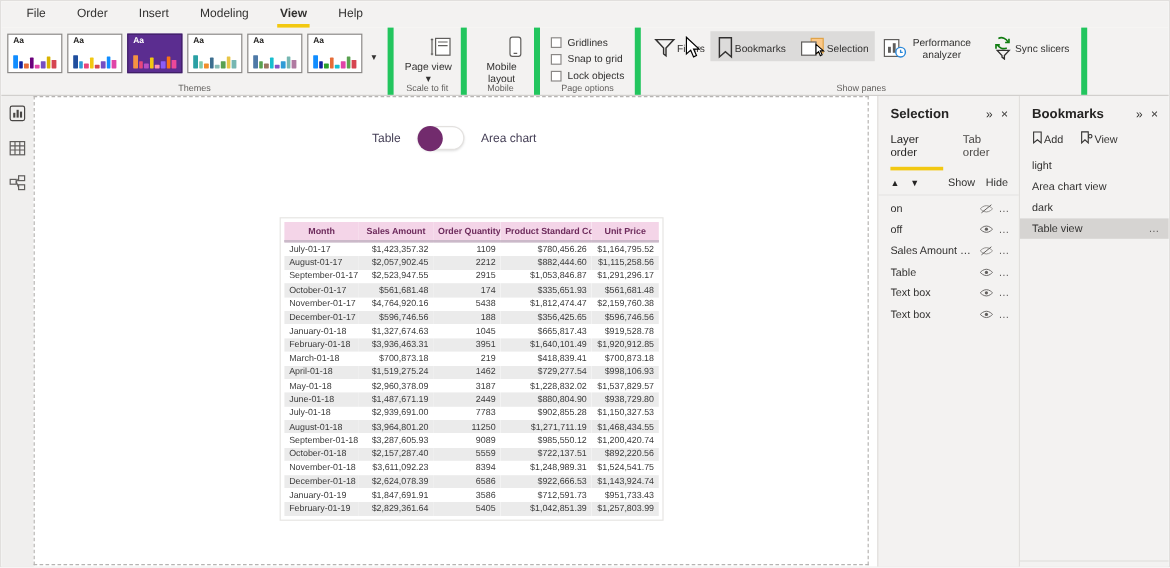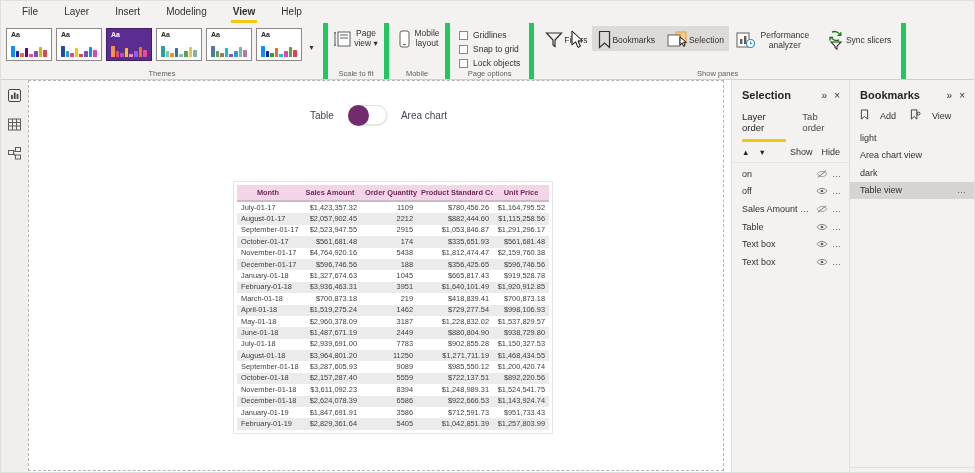--- a/index.html
+++ b/index.html
@@ -21,21 +21,21 @@
 
   .themes-row { display:flex; gap:4px; padding-top:2px; }
   .theme-thumb { width:46px; height:33px; background:#fff; border:1px solid #8a8886; position:relative; overflow:hidden; }
   .theme-thumb.selected { background:#5b2d90; border-color:#3f1e66; }
   .theme-aa { font-size:7px; font-weight:bold; color:#252423; position:absolute; top:2px; left:4px; }
   .theme-thumb.selected .theme-aa { color:#fff; }
   .theme-bars { position:absolute; left:4px; right:3px; bottom:3px; display:flex; align-items:flex-end; gap:1px; height:14px; }
   .theme-bars div { width:3.6px; border-radius:0.5px; }
   .themes-dropdown { width:13px; margin-left:3px; align-self:stretch; display:flex; align-items:center; justify-content:center; font-size:8px; color:#323130; border:1px solid transparent; }
 
-  .big-btn { width:46px; display:flex; align-items:flex-start; padding-top:2px; cursor:default; }
+  .big-btn { width:46px; display:flex; flex-direction:column; align-items:flex-end; padding-top:2px; cursor:default; }
   .big-btn .bicon { width:22px; height:22px; display:flex; align-items:center; justify-content:center; }
   .big-btn .blabel { margin-top:1px; font-size:8.5px; line-height:9.5px; text-align:center; color:#323130; width:44px; }
 
   .chk-col { display:flex; flex-direction:column; gap:4px; padding:4px 4px 0 4px; }
   .chk-row { display:flex; align-items:center; gap:5px; }
   .chk-box { width:9px; height:9px; border:1px solid #8a8886; background:#fff; }
   .chk-label { font-size:8.5px; color:#323130; }
 
   .panes-row { display:flex; align-items:stretch; }
   .pane-btn { display:flex; align-items:center; padding:3px 5px 0 5px; cursor:default; }
@@ -80,37 +80,37 @@
   .arrow-btn { font-size:7.5px; color:#252423; margin-right:9px; cursor:default; }
   .sel-controls .spacer { flex:1; }
   .showhide { font-size:9px; color:#323130; margin-left:9px; }
   .sel-list { padding-top:2px; }
   .sel-item { display:flex; align-items:center; height:17.6px; padding:0 7px 0 10px; }
   .sel-item .lbl { flex:1; white-space:nowrap; overflow:hidden; text-overflow:ellipsis; }
   .sel-item .eye { display:flex; align-items:center; margin-left:3px; cursor:default; }
   .dots { color:#605e5c; margin-left:4px; font-size:9px; letter-spacing:1px; cursor:default; }
 
   .bm-actions { display:flex; align-items:center; gap:14px; padding:8px 10px 7px 10px; }
-  .bm-action { display:flex; align-items:center; gap:11px; font-size:9px; color:#323130; cursor:default; }
+  .bm-action { display:flex; align-items:center; gap:1px; font-size:9px; color:#323130; cursor:default; }
   .bm-list { }
   .bm-item { display:flex; align-items:center; height:17.5px; padding:0 7px 0 10px; }
   .bm-item .lbl { flex:1; white-space:nowrap; overflow:hidden; }
   .bm-item.selected { background:#d6d4d2; }
   .bm-bottom-line { position:absolute; left:0; right:0; top:387px; border-top:1px solid #e1dfdd; }
 
   .cursor-overlay { position:absolute; left:570px; top:29px; pointer-events:none; }
 </style>
 </head>
 <body>
 
 <div class="app">
 
   <div class="menubar">
       <span class="menu-item">File</span>
-      <span class="menu-item">Layer</span>
+      <span class="menu-item">Order</span>
       <span class="menu-item">Insert</span>
       <span class="menu-item">Modeling</span>
       <span class="menu-item active">View</span>
       <span class="menu-item">Help</span>
     </div>
 
   <div class="ribbon">
     <div class="rgroup">
       <div class="rgroup-content">
         <div class="themes-row">

